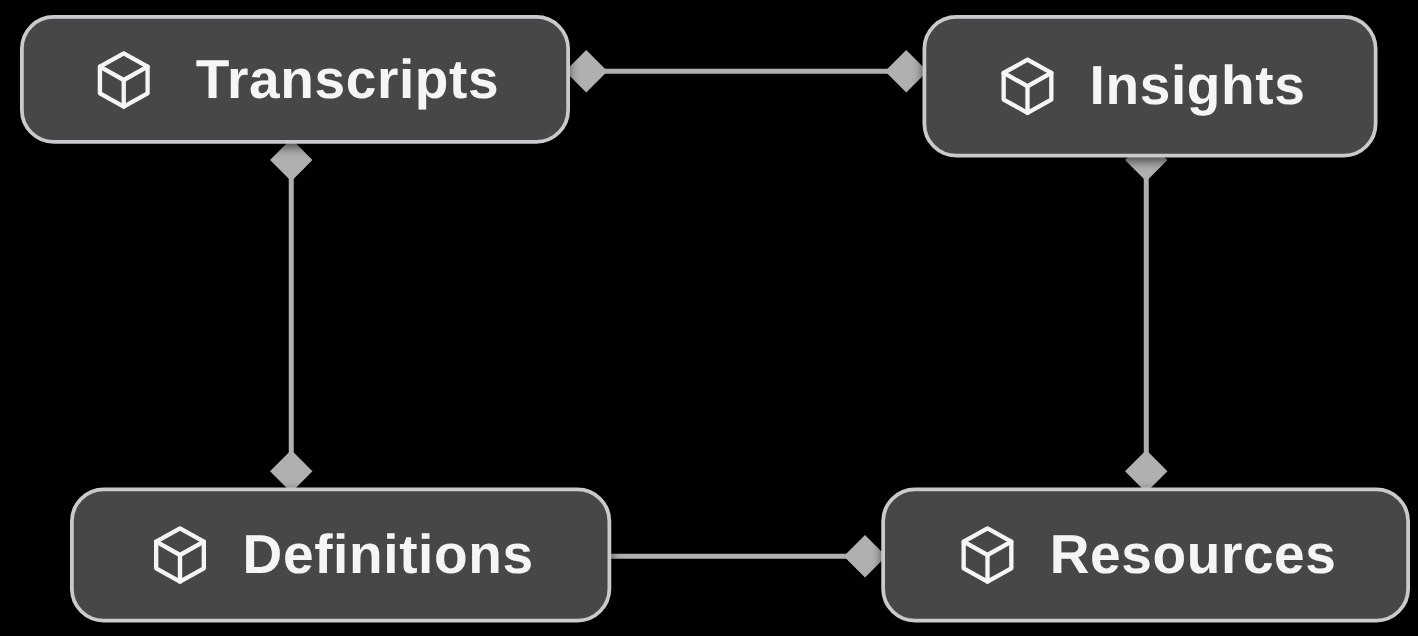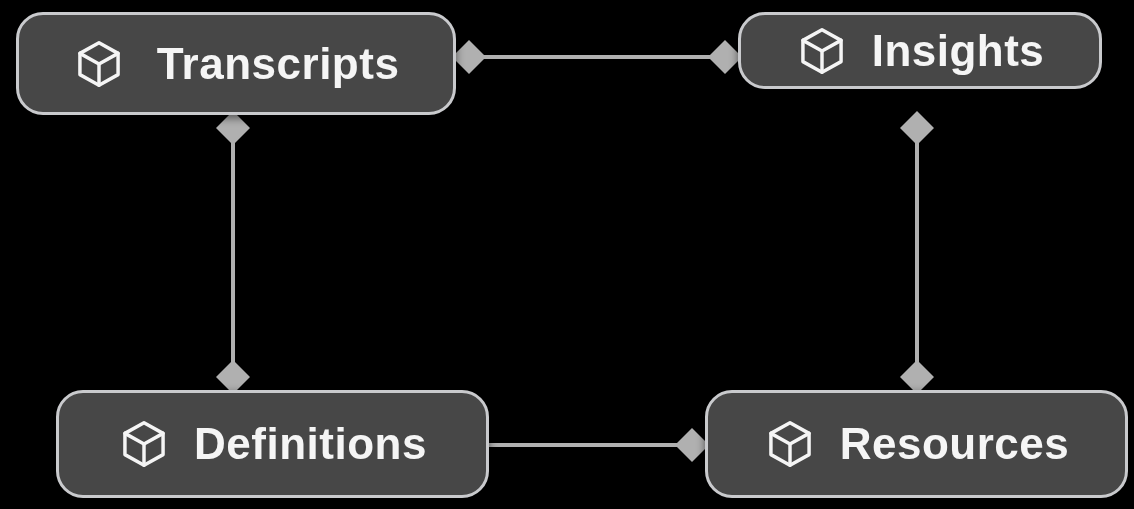--- a/index.html
+++ b/index.html
@@ -30,21 +30,21 @@
     border-radius: 27px;
     color: var(--node-text);
     font-size: 44px;
     font-weight: 700;
     letter-spacing: 0.5px;
     box-shadow: 0 3px 8px rgba(0,0,0,0.55);
   }
   .node .icon { display: flex; align-items: center; }
   .node .icon svg { width: 52px; height: 52px; display: block; }
   .node-transcripts { left: 16px;  top: 12px;  width: 440px; height: 103px; gap: 32px; }
-  .node-insights    { left: 738px; top: 12px;  width: 364px; height: 77px; }
+  .node-insights    { left: 738px; top: 12px;  width: 364px; height: 114px; }
   .node-definitions { left: 20px;  top: 390px; width: 433px; height: 108px; margin-left: 36px; }
   .node-resources   { left: 705px; top: 390px; width: 423px; height: 108px; }
 
   .edge-line {
     position: absolute;
     background: var(--edge);
   }
   .diamond {
     position: absolute;
     width: 24px;

